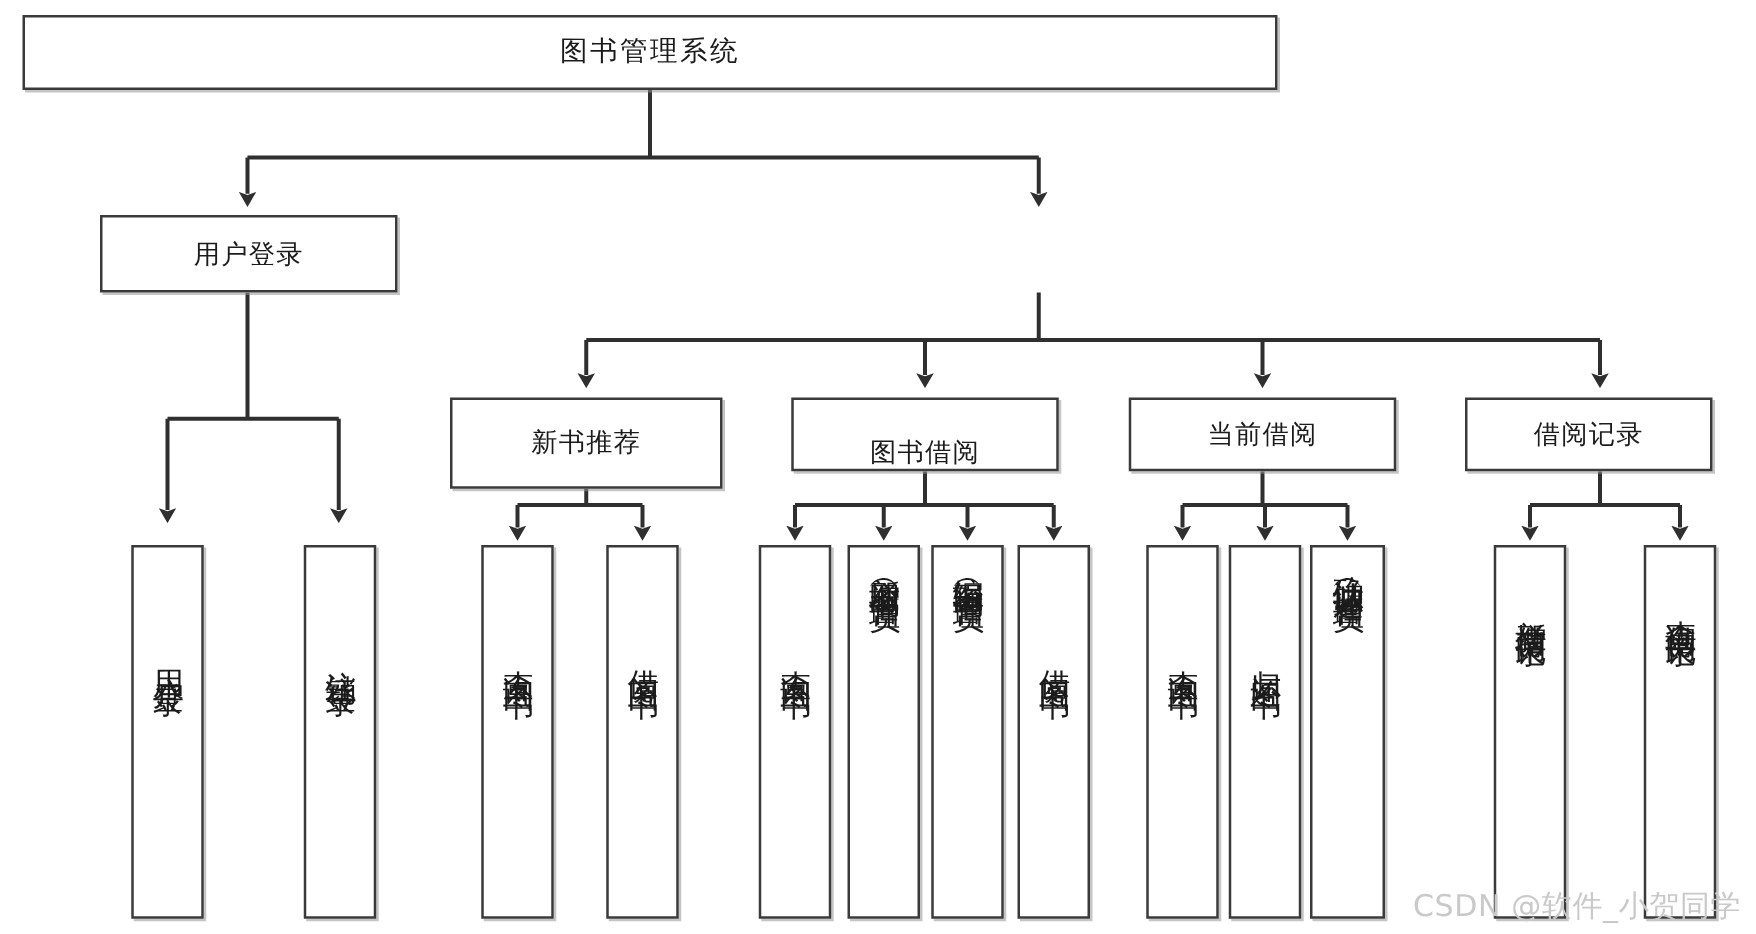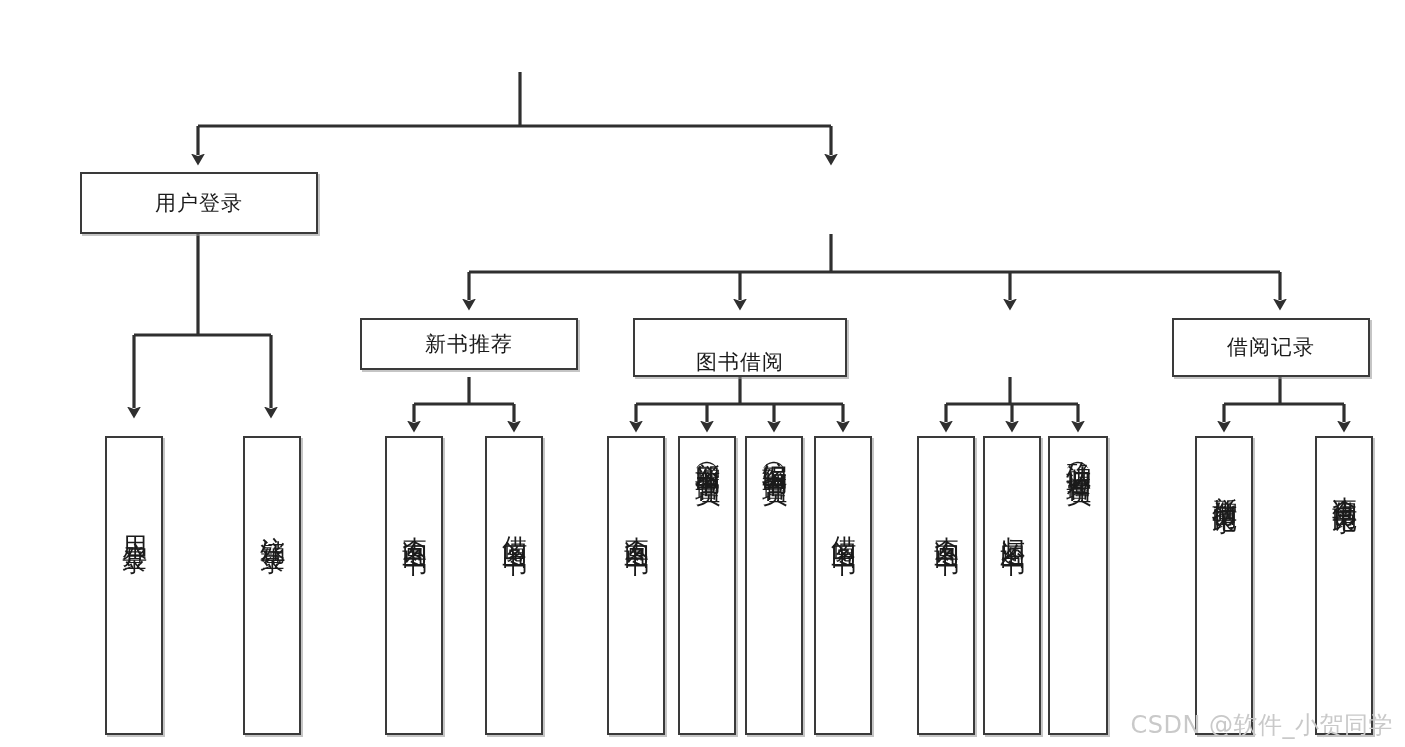--- a/index.html
+++ b/index.html
@@ -117,30 +117,36 @@
       <path d="M1012,404 L1012,422" marker-end="url(#arw)"></path>
       <path d="M1078,404 L1078,422" marker-end="url(#arw)"></path>
 
       <path d="M1280,377 L1280,404"></path>
       <path d="M1224,404 L1344,404"></path>
       <path d="M1224,404 L1224,422" marker-end="url(#arw)"></path>
       <path d="M1344,404 L1344,422" marker-end="url(#arw)"></path>
     </g>
   </svg>
 
+  <div class="node h root" style="left:18px; top:12px; width:1004px; height:60px;">
+    <span class="label">图书管理系统</span>
+  </div>
 
   <div class="node h" style="left:80px; top:172px; width:238px; height:62px;">
     <span class="label">用户登录</span>
   </div>
 
-  <div class="node h" style="left:360px; top:318px; width:218px; height:52px;">
+  <div class="node h" style="left:360px; top:318px; width:218px; height:73px;">
     <span class="label">新书推荐</span>
   </div>
   <div class="node h" style="left:633px; top:318px; width:214px; height:59px;align-items:flex-end;">
     <span class="label">图书借阅</span>
+  </div>
+  <div class="node h" style="left:903px; top:318px; width:214px; height:59px;">
+    <span class="label">当前借阅</span>
   </div>
   <div class="node h" style="left:1172px; top:318px; width:198px; height:59px;">
     <span class="label">借阅记录</span>
   </div>
 
   <div class="node v" style="left:105px; top:436px; width:58px; height:299px; padding-top:78px;">
     <span class="label">用户登录</span>
   </div>
   <div class="node v" style="left:243px; top:436px; width:58px; height:299px; padding-top:78px;">
     <span class="label">注销登录</span>

